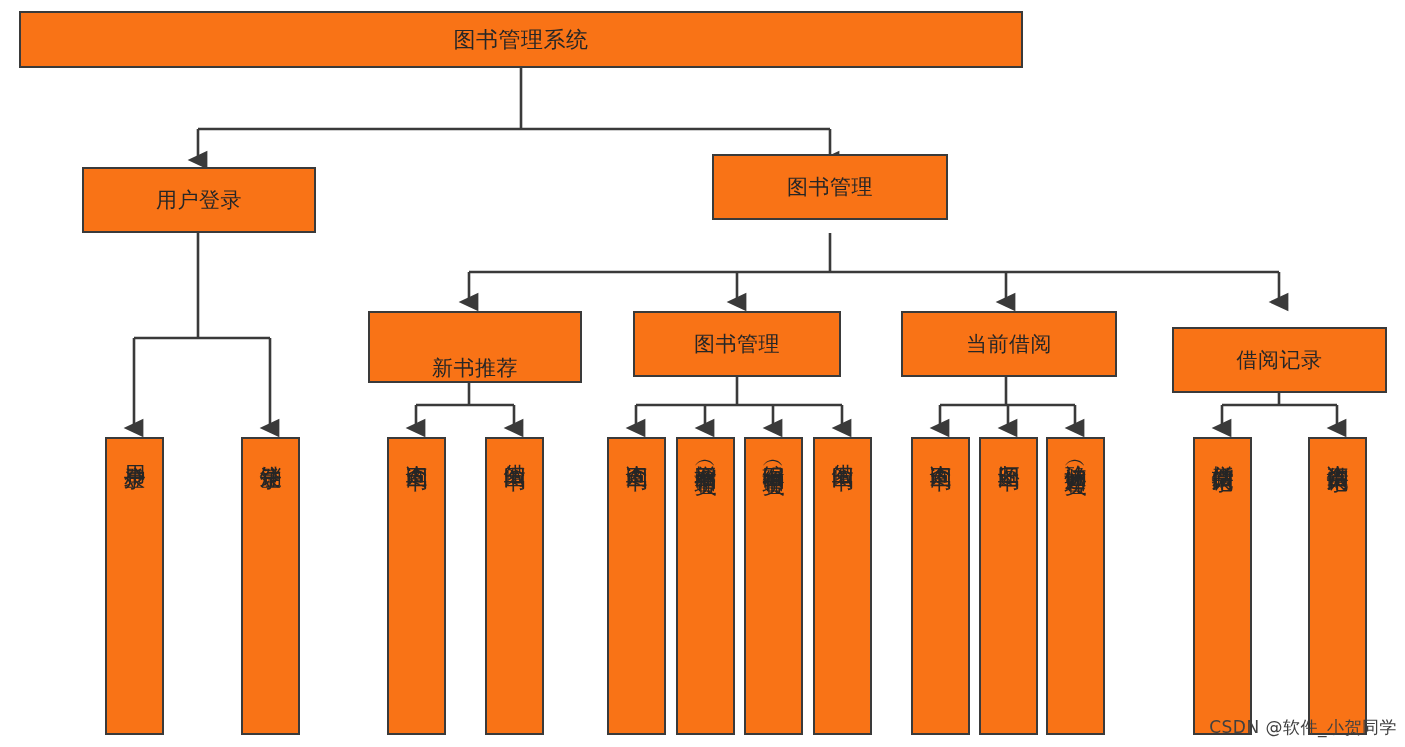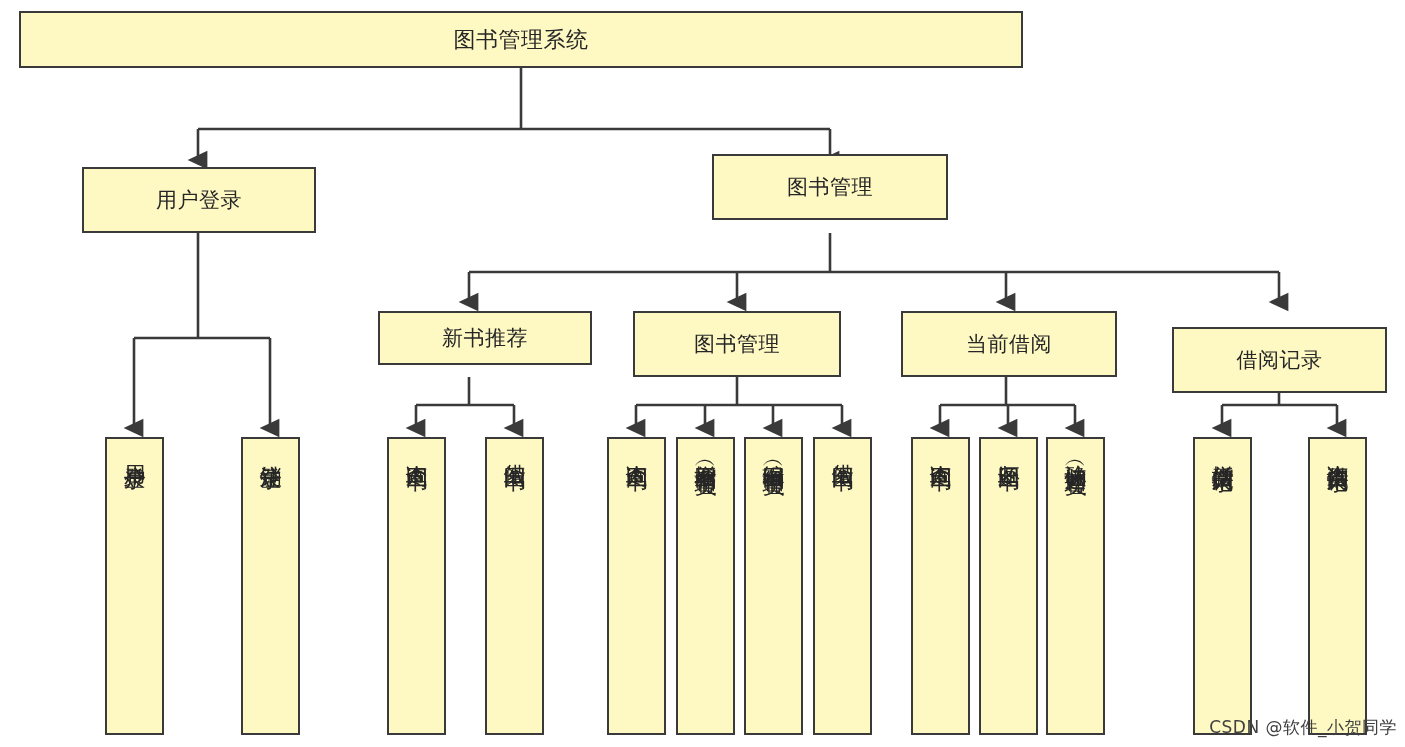--- a/index.html
+++ b/index.html
@@ -22,21 +22,21 @@
     position: absolute;
     left: 0;
     top: 0;
     width: 1405px;
     height: 747px;
     pointer-events: none;
   }
   .node {
     position: absolute;
     box-sizing: border-box;
-    background: #fef9c3;
+    background: #f97316;
     border: 2px solid #3a3a3a;
     display: flex;
     align-items: center;
     justify-content: center;
     color: #262626;
     z-index: 2;
   }
   .node-label {
     display: block;
     text-align: center;
@@ -137,21 +137,21 @@
     <span class="node-label">图书管理系统</span>
   </div>
 
   <div class="node horizontal" style="left:82px; top:167px; width:234px; height:66px;">
     <span class="node-label">用户登录</span>
   </div>
   <div class="node horizontal" style="left:712px; top:154px; width:236px; height:66px;">
     <span class="node-label">图书管理</span>
   </div>
 
-  <div class="node horizontal" style="left:378px; top:311px; width:214px; height:54px;">
+  <div class="node horizontal" style="left:368px; top:311px; width:214px; height:72px;align-items:flex-end;">
     <span class="node-label">新书推荐</span>
   </div>
   <div class="node horizontal" style="left:633px; top:311px; width:208px; height:66px;">
     <span class="node-label">图书管理</span>
   </div>
   <div class="node horizontal" style="left:901px; top:311px; width:216px; height:66px;">
     <span class="node-label">当前借阅</span>
   </div>
   <div class="node horizontal" style="left:1172px; top:311px; width:215px; height:66px;margin-top:16px;">
     <span class="node-label">借阅记录</span>

